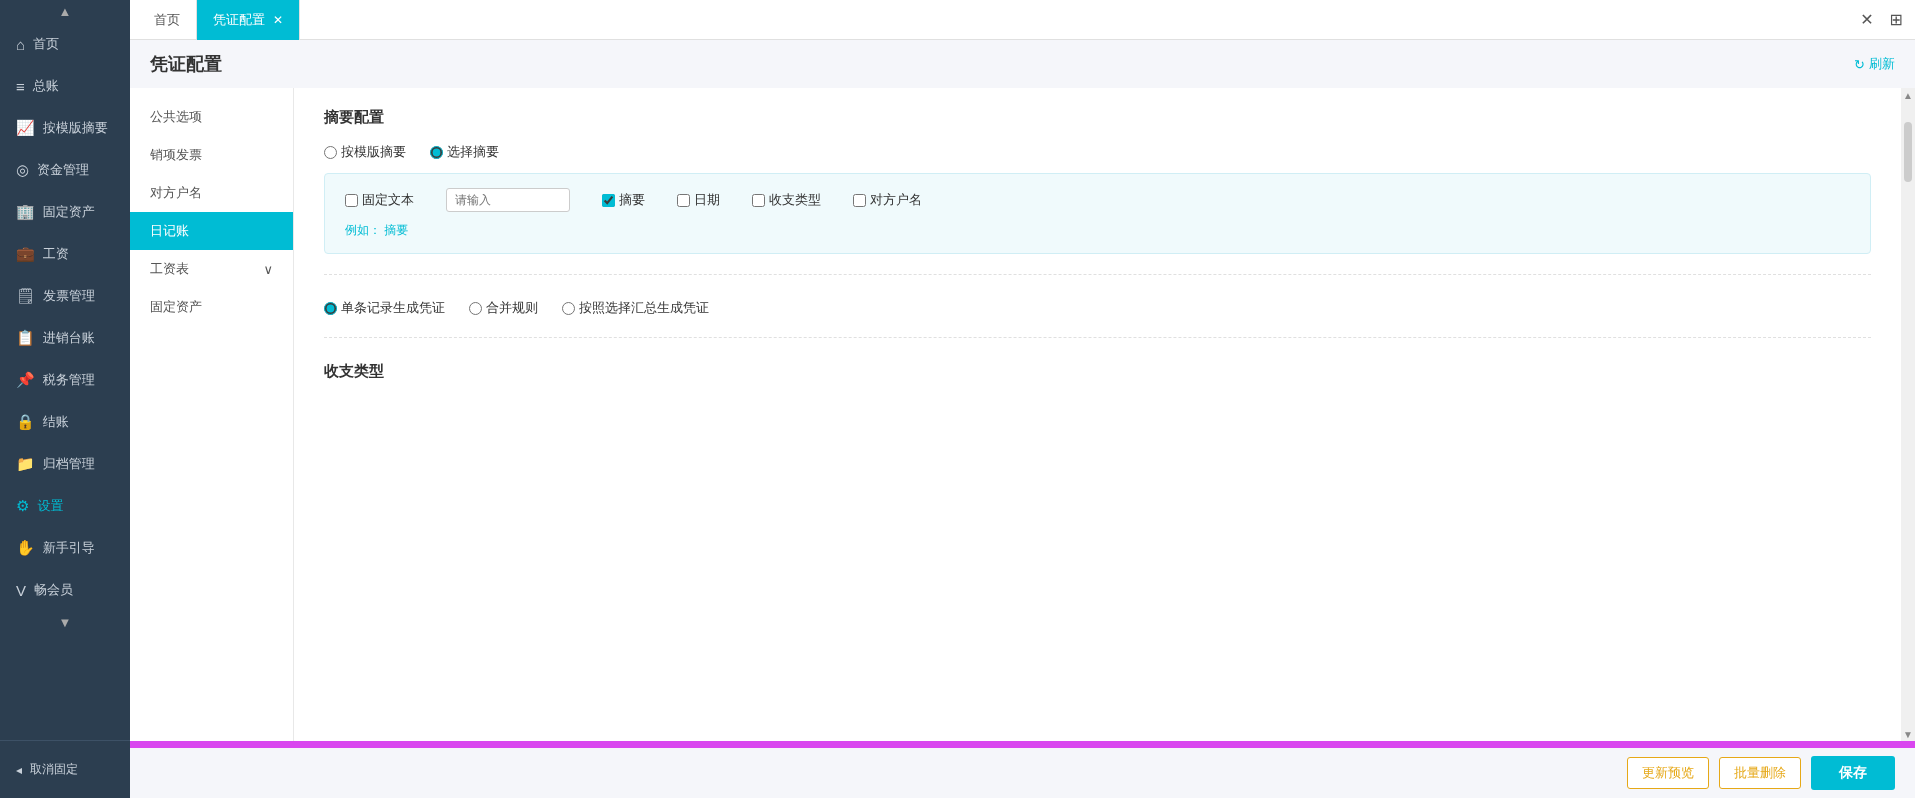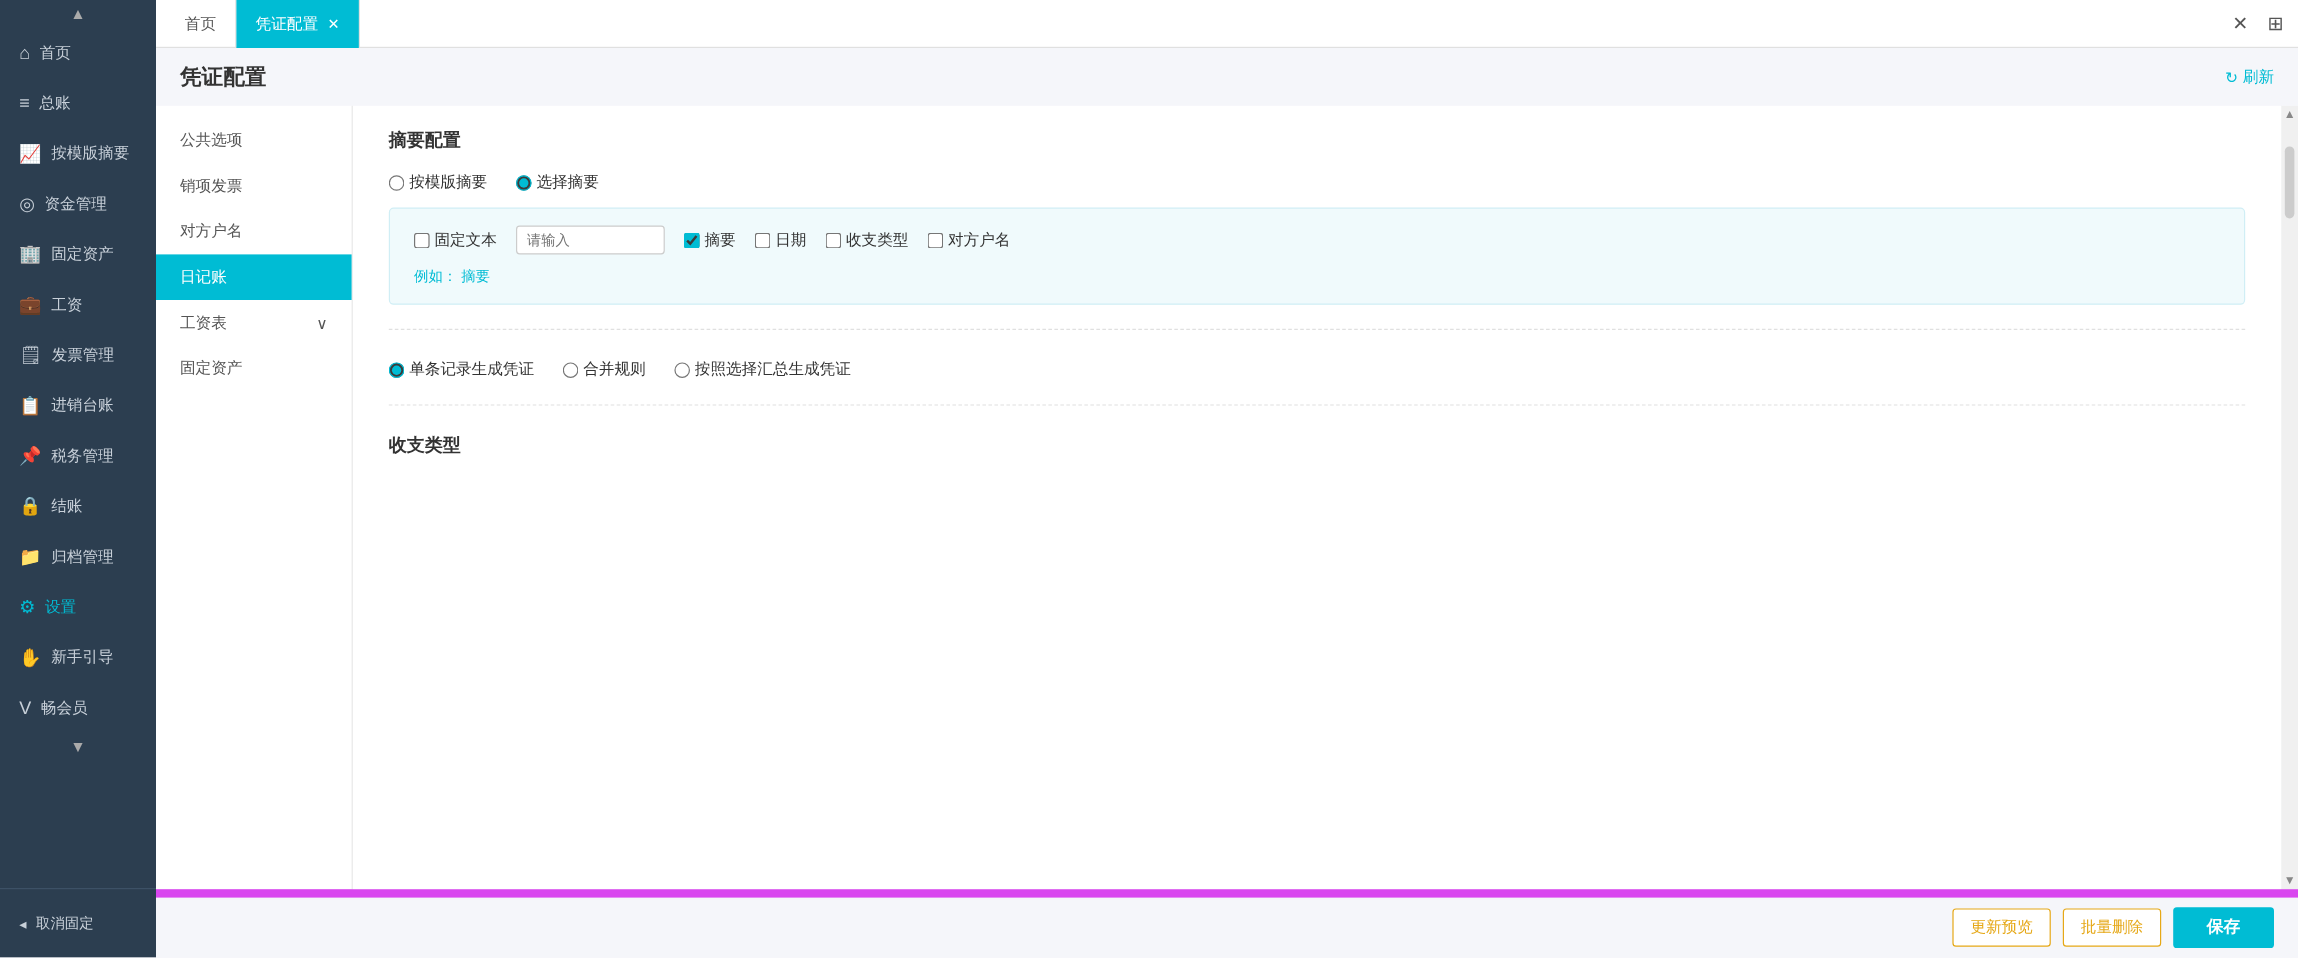--- a/index.html
+++ b/index.html
@@ -181,21 +181,21 @@
     .abstract-config-box {
       background: #f0fafc;
       border: 1px solid #d0eef5;
       border-radius: 4px;
       padding: 14px 20px;
       margin-top: 12px;
     }
     .abstract-row {
       display: flex;
       align-items: center;
-      gap: 16px;
+      gap: 32px;
       flex-wrap: wrap;
     }
     .abstract-input {
       border: 1px solid #ccc;
       border-radius: 3px;
       padding: 4px 8px;
       font-size: 12px;
       color: #999;
       width: 124px;
       outline: none;

